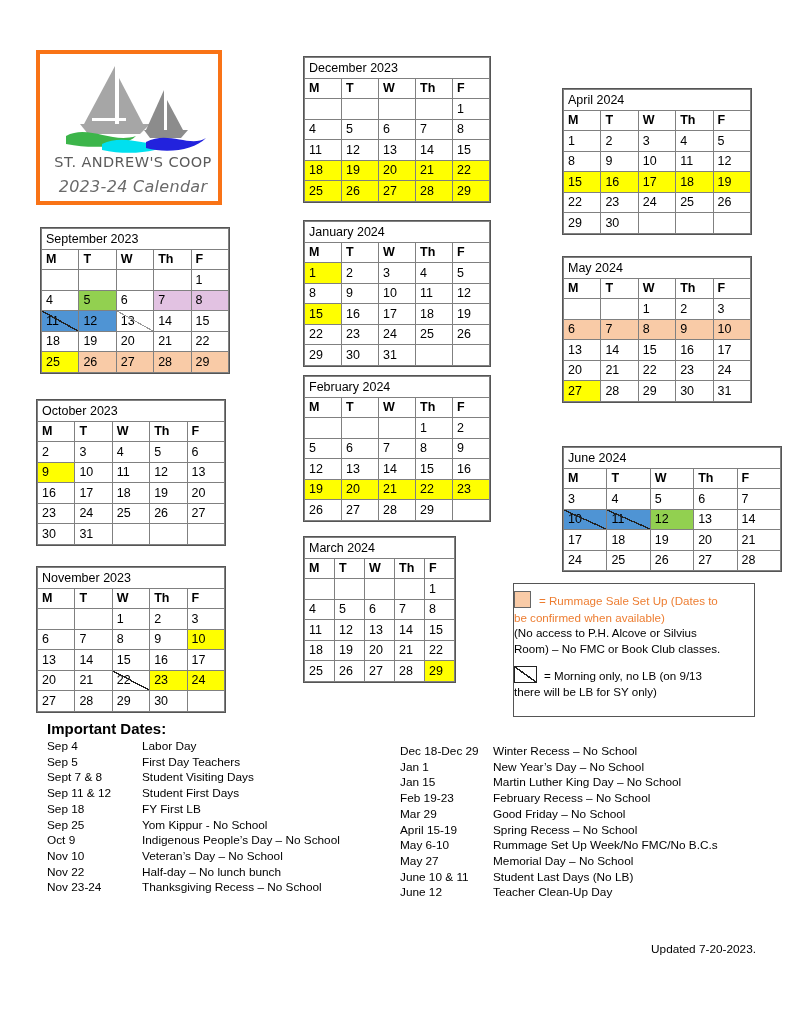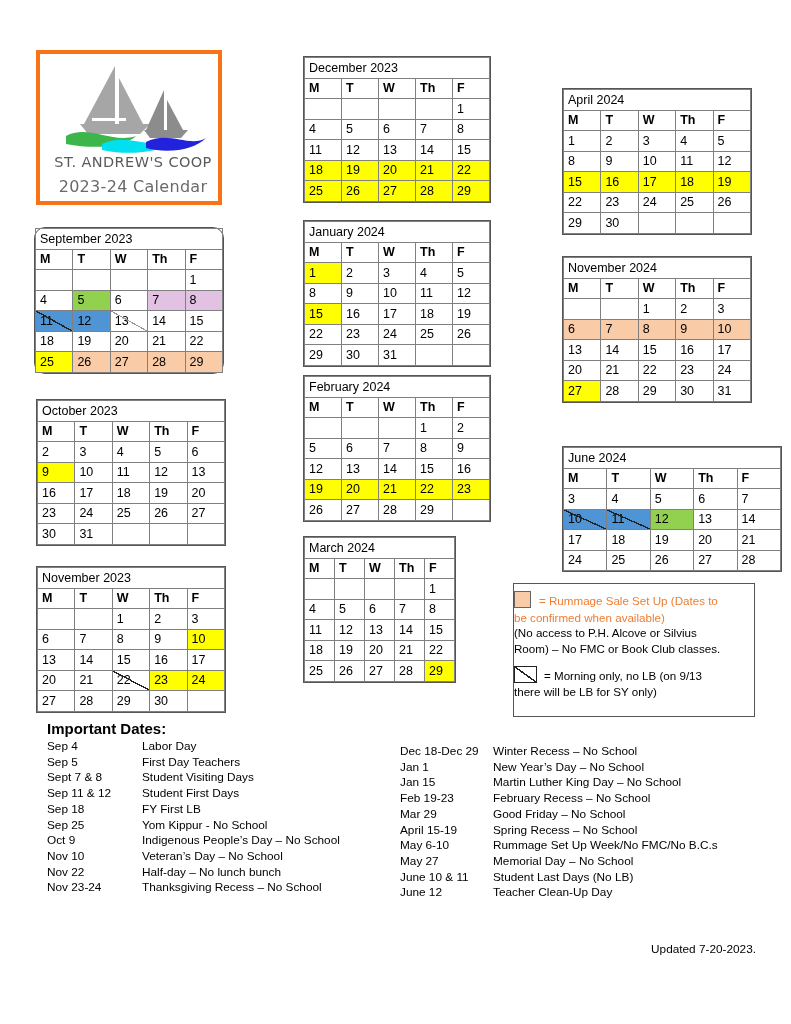--- a/index.html
+++ b/index.html
@@ -44,20 +44,21 @@
   }
   .logo-sub {
     position: absolute;
     left: 0; top: 123px;
     width: 186px;
     text-align: center;
     font-size: 16px;
     letter-spacing: 0.3px;
     color: #6a6a6a;
     font-family: "DejaVu Sans", sans-serif;
+    font-style: italic;
   }
 
   
   .month {
     position: absolute;
     border: 1px solid #555555;
     box-sizing: border-box;
     background: #ffffff;
   }
   table.cal {
@@ -195,21 +196,21 @@
     <polygon points="104,72 148,72 141,80 110,80" fill="#8c8c8c"></polygon>
     <path d="M26,78 C48,66 72,86 96,78 C86,88 58,92 26,86 Z" fill="#3cb54a"></path>
     <path d="M62,86 C86,74 112,92 134,84 C120,94 90,98 62,92 Z" fill="#00e0ef"></path>
     <path d="M106,84 C128,72 150,90 166,80 C154,92 128,96 106,90 Z" fill="#2222dd"></path>
   </svg>
   <div class="logo-title">ST. ANDREW'S COOP</div>
   <div class="logo-sub">2023-24 Calendar</div>
 </div>
 
 <div id="months-root">
-    <div class="month" style="left: 34px; top: 227px; width: 190px; border-radius: 11px;">
+    <div class="month" style="left: 40px; top: 227px; width: 190px;">
       <table class="cal">
         <tbody>
           <tr>
             <td class="title-cell" colspan="5">September 2023</td>
           </tr>
           <tr>
             <th class="dow">M</th>
             <th class="dow">T</th>
             <th class="dow">W</th>
             <th class="dow">Th</th>
@@ -607,21 +608,21 @@
             <td class=""></td>
             <td class=""></td>
           </tr>
         </tbody>
       </table>
     </div>
     <div class="month" style="left: 562px; top: 256px; width: 190px;">
       <table class="cal">
         <tbody>
           <tr>
-            <td class="title-cell" colspan="5">November 2024</td>
+            <td class="title-cell" colspan="5">May 2024</td>
           </tr>
           <tr>
             <th class="dow">M</th>
             <th class="dow">T</th>
             <th class="dow">W</th>
             <th class="dow">Th</th>
             <th class="dow">F</th>
           </tr>
           <tr>
             <td class=""></td>

